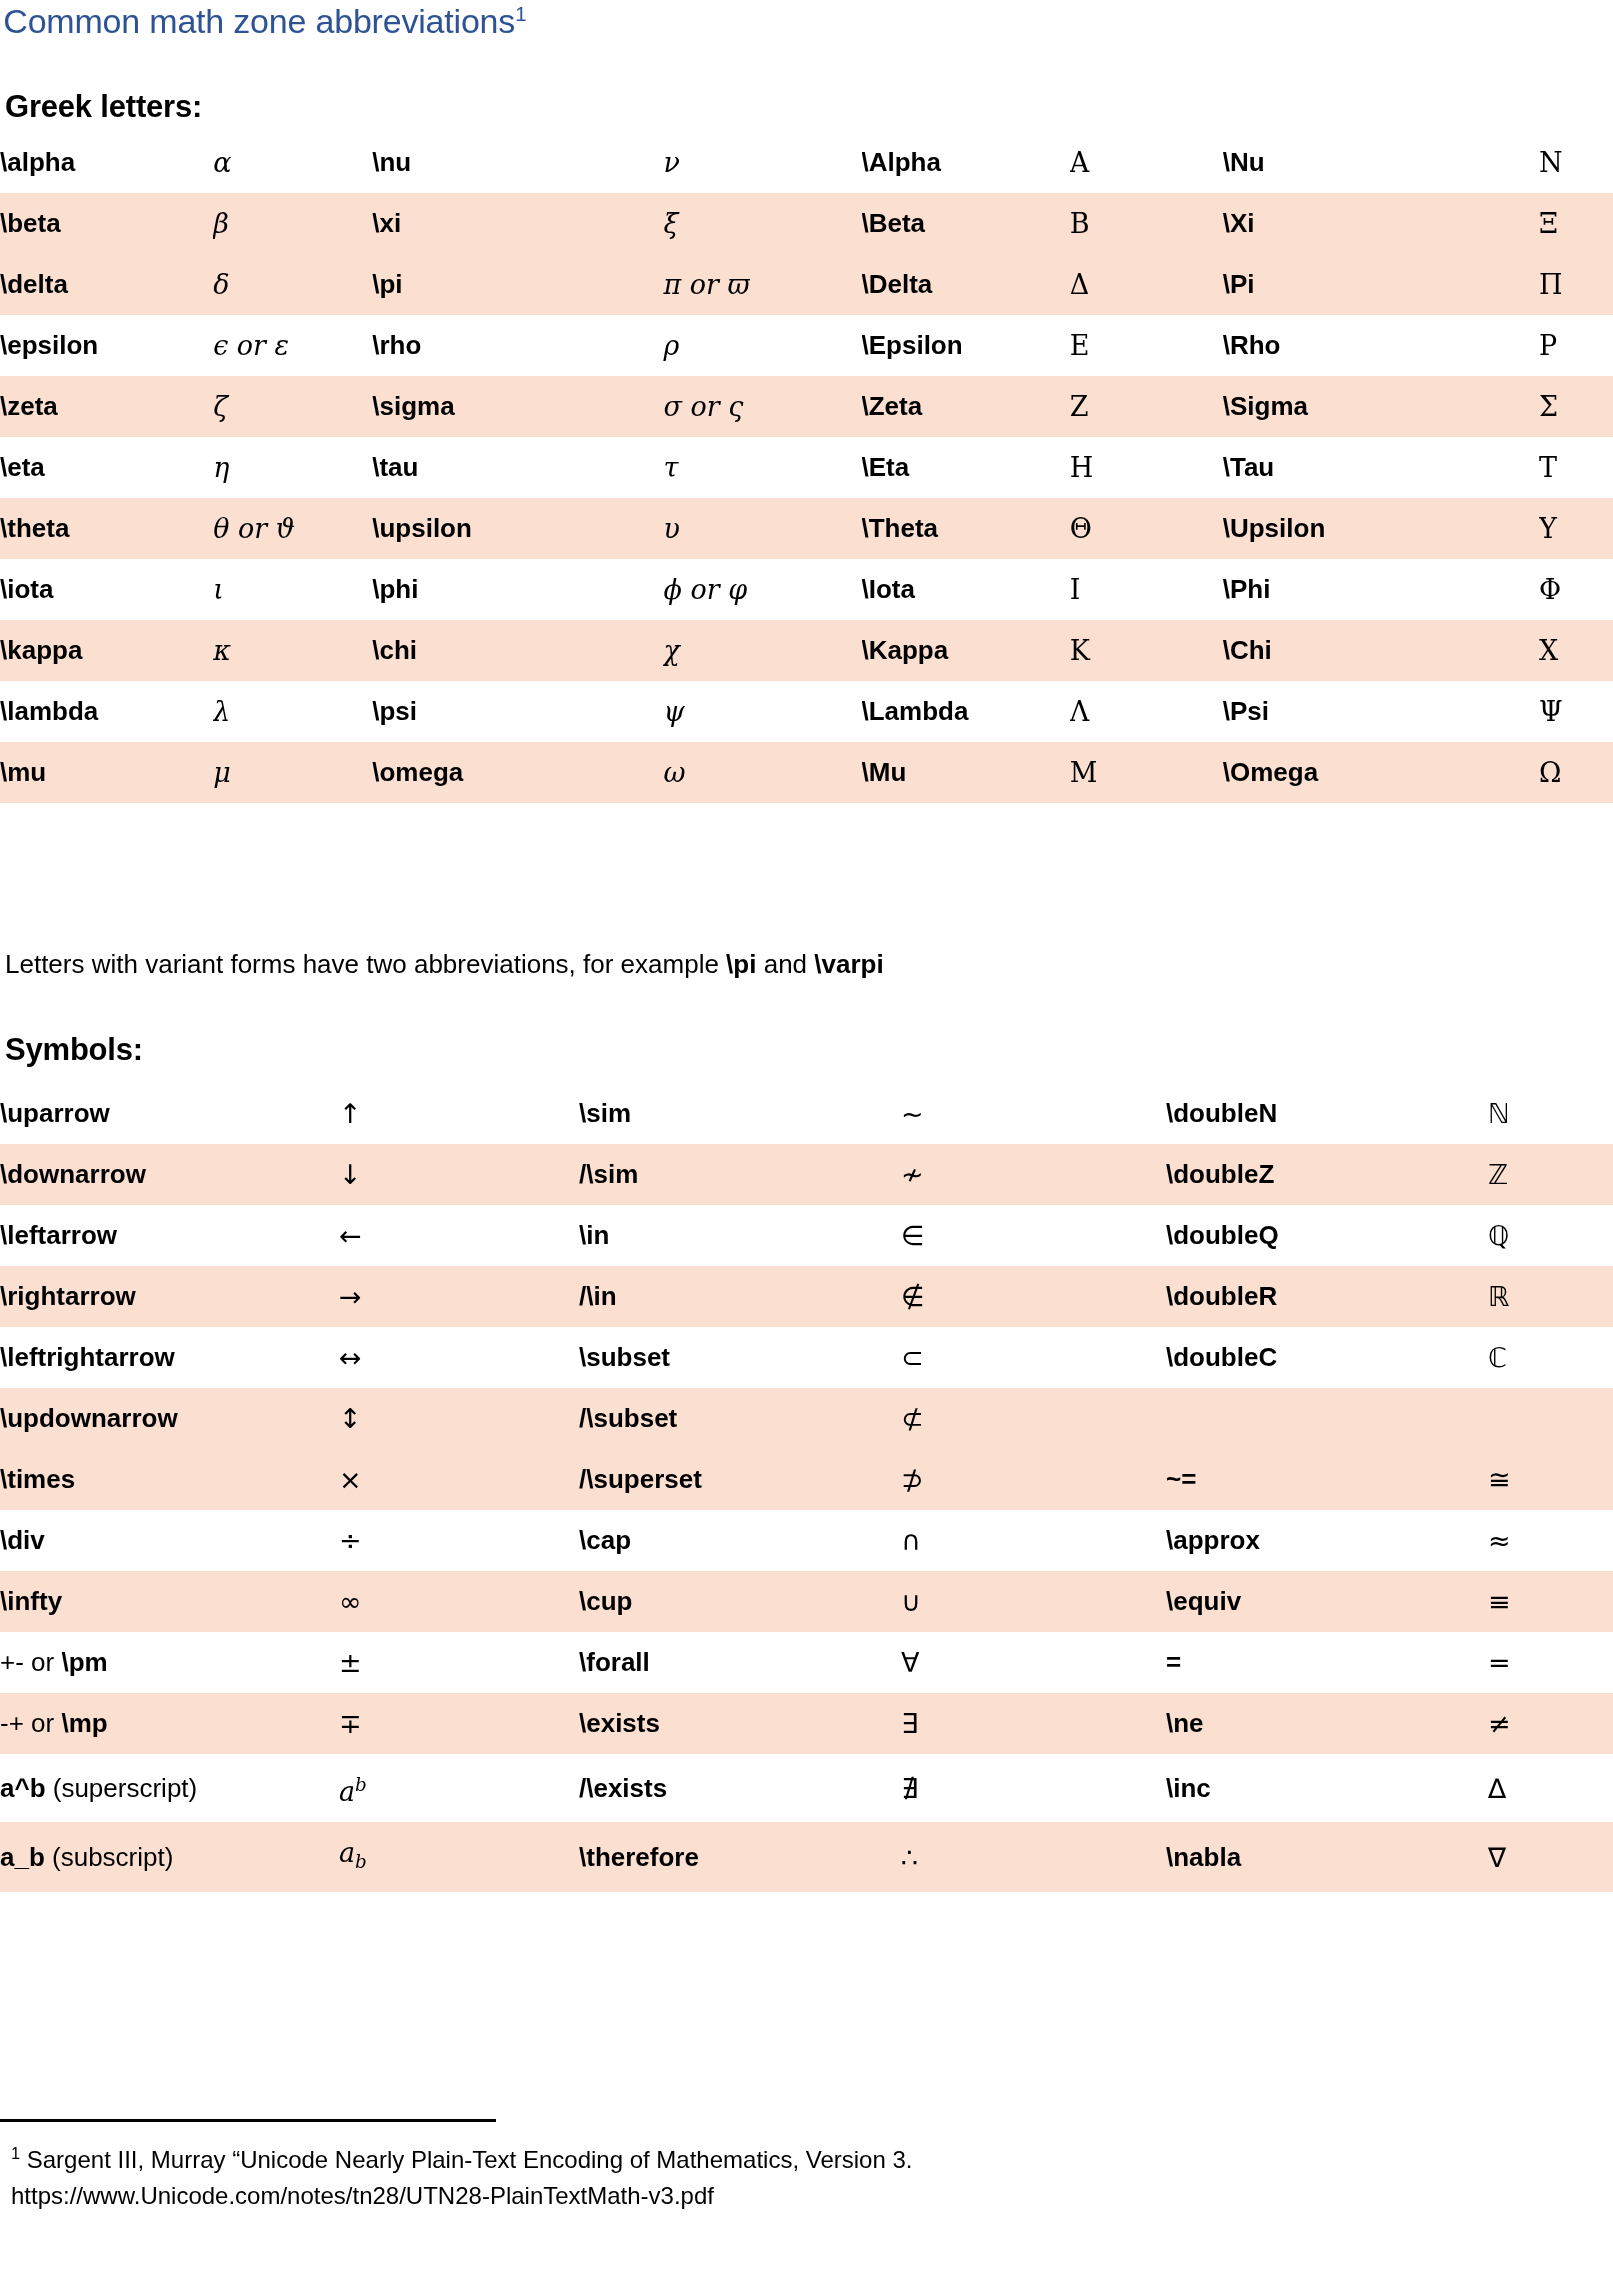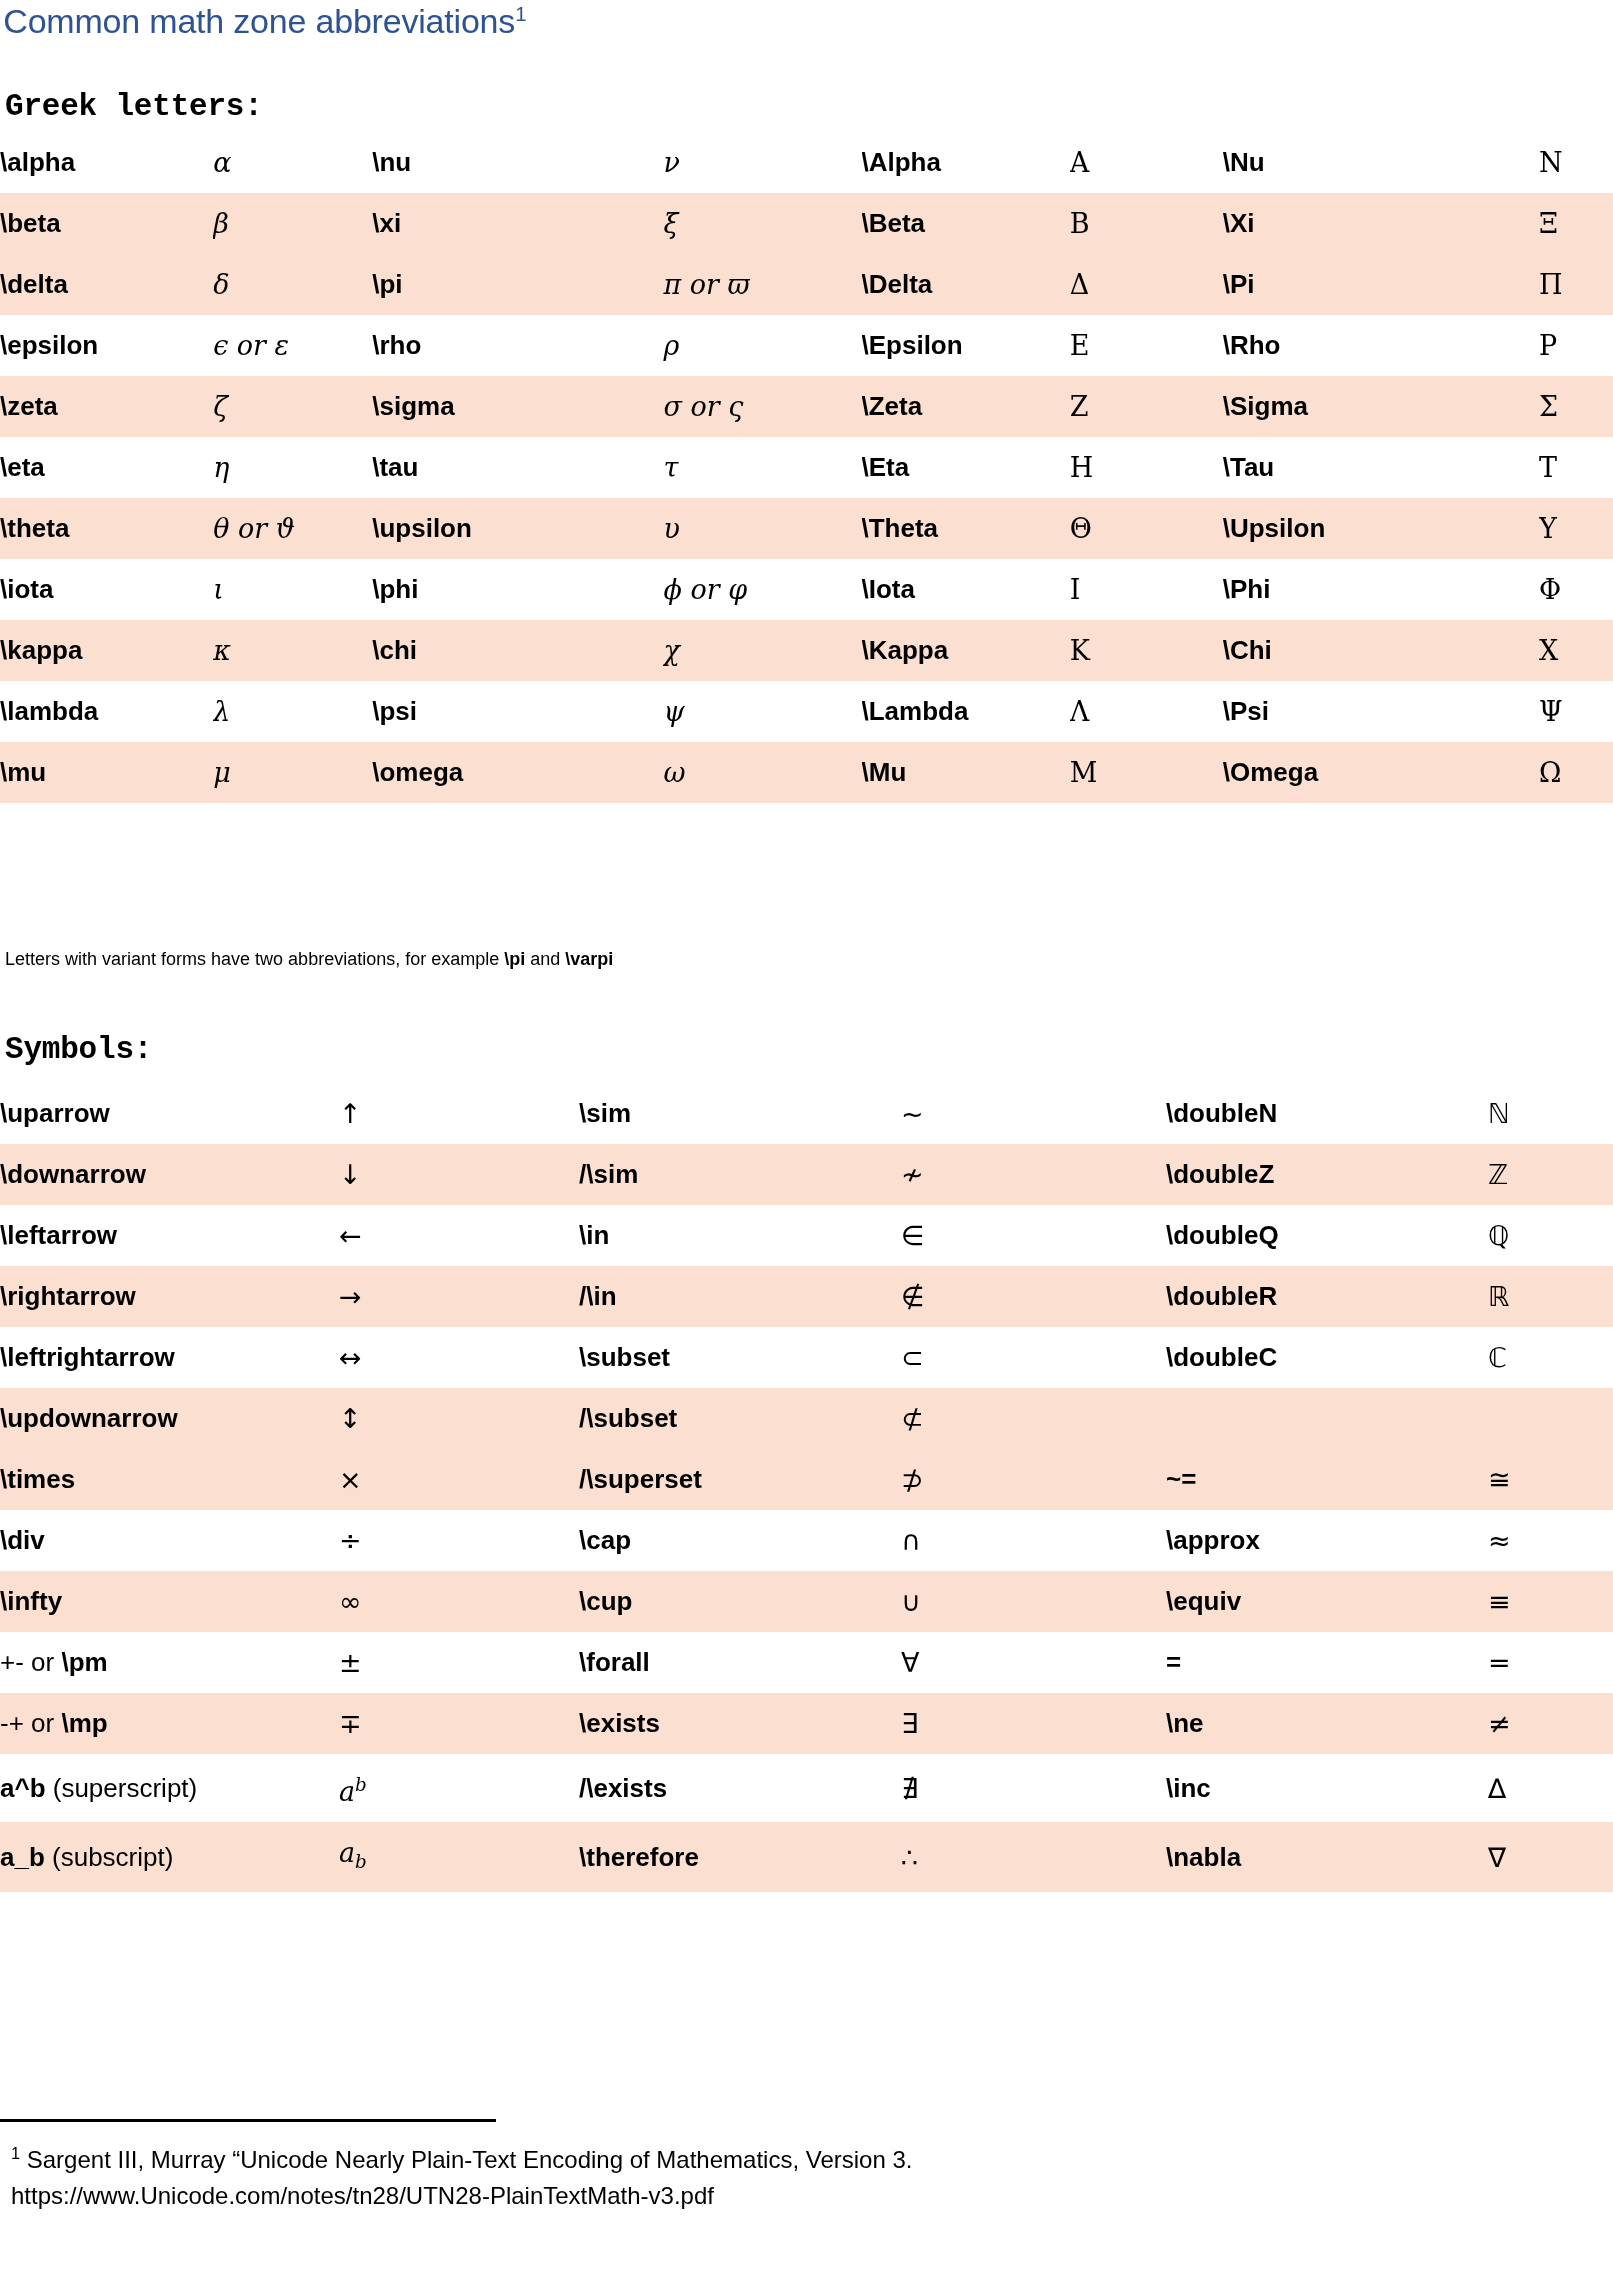--- a/index.html
+++ b/index.html
@@ -38,21 +38,20 @@
     line-height: 0;
   }
   .section-heading {
     position: absolute;
     left: 5px;
     font-size: 31px;
     font-weight: bold;
     color: #000000;
     letter-spacing: -0.2px;
     white-space: nowrap;
-    font-family: Liberation Mono, monospace;
   }
   #greek-heading { top: 89px; }
   #symbols-heading { top: 1032px; }
 
   table.abbr-table {
     position: absolute;
     border-collapse: collapse;
     table-layout: fixed;
     font-size: 26px;
   }
@@ -115,21 +114,21 @@
   #symbols-table col.s1 { width: 240px; }
   #symbols-table col.s2 { width: 322px; }
   #symbols-table col.s3 { width: 265px; }
   #symbols-table col.s4 { width: 322px; }
   #symbols-table col.s5 { width: 125px; }
 
   .note-line {
     position: absolute;
     left: 5px;
     top: 949px;
-    font-size: 18px;
+    font-size: 26px;
     color: #000;
     white-space: nowrap;
   }
   .note-line b { font-weight: bold; }
 
   .footnote-rule {
     position: absolute;
     left: 0px;
     top: 2119px;
     width: 496px;

